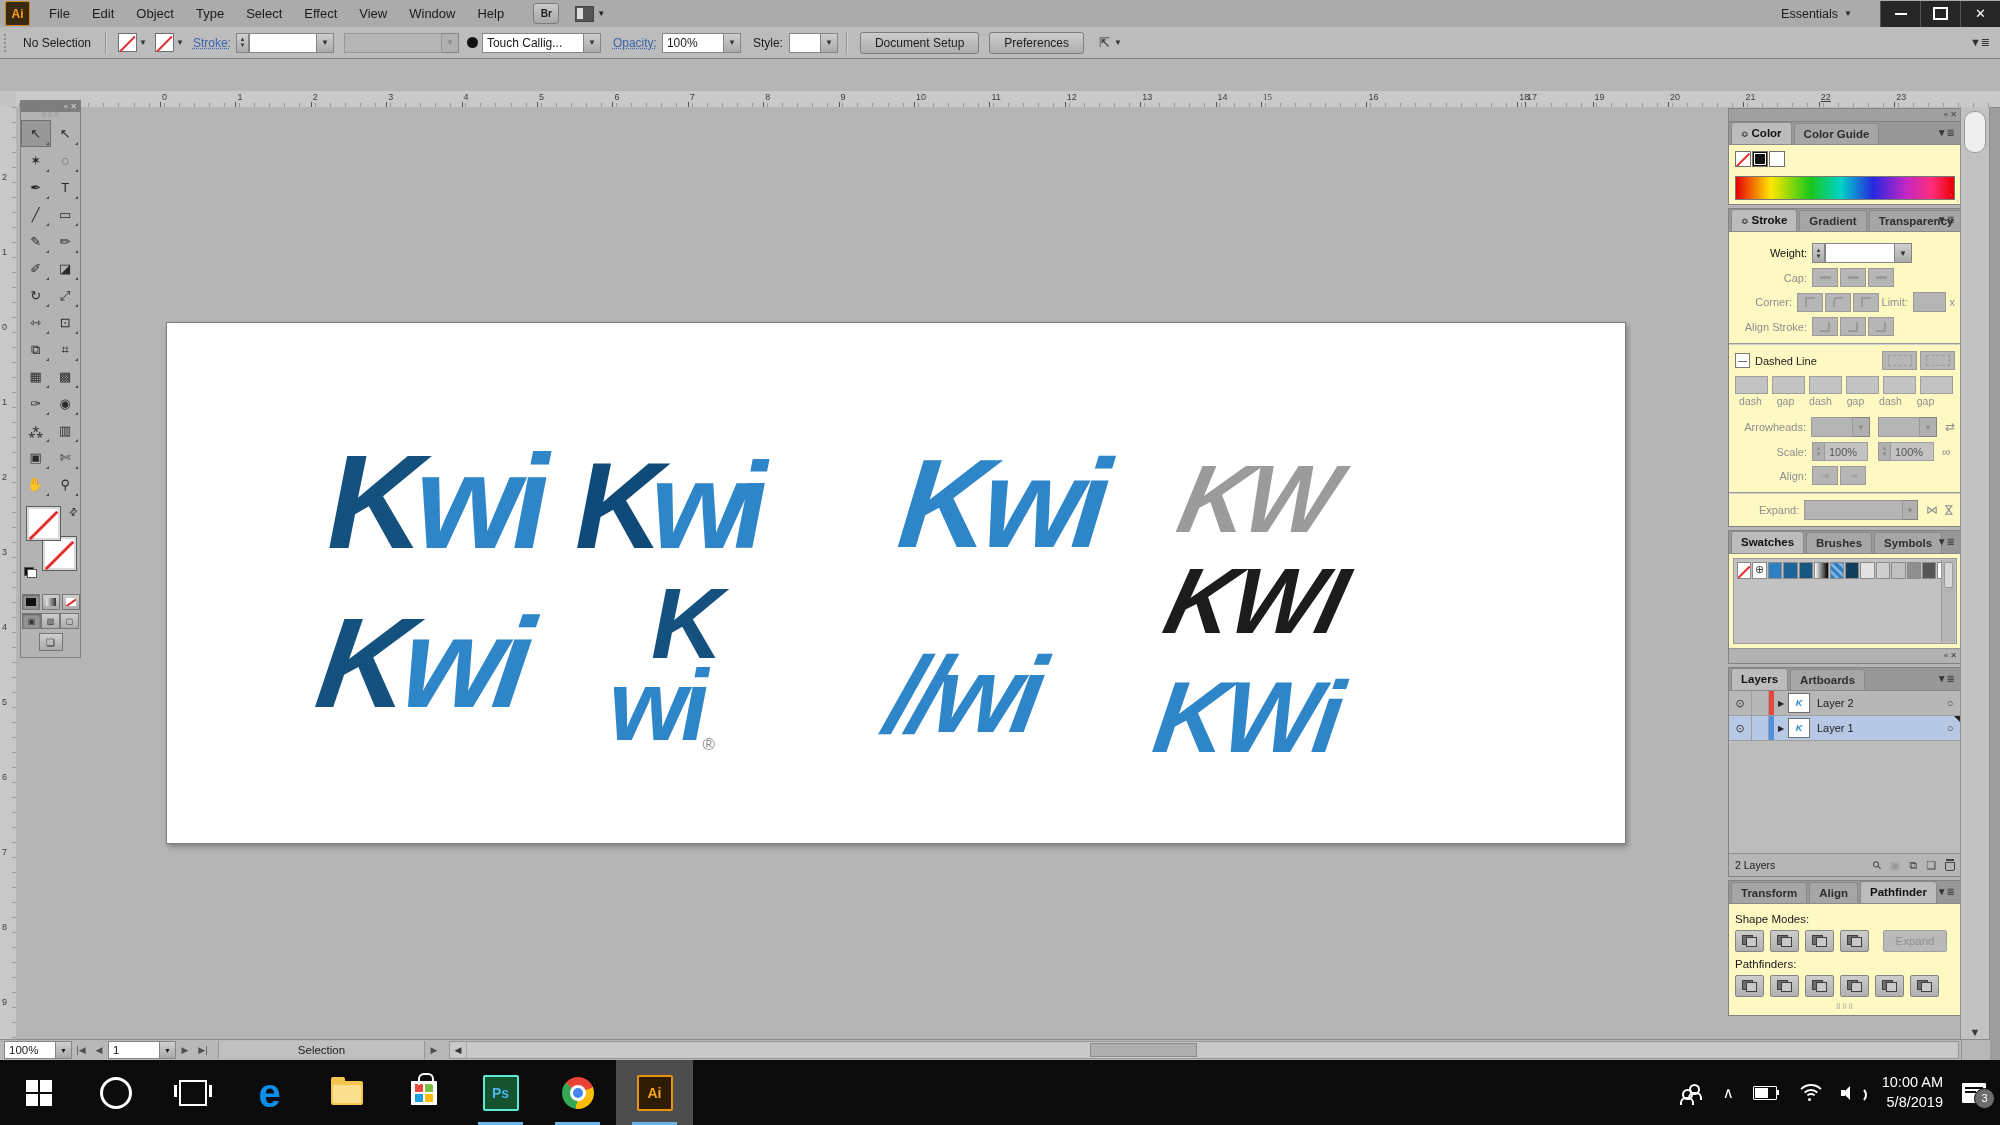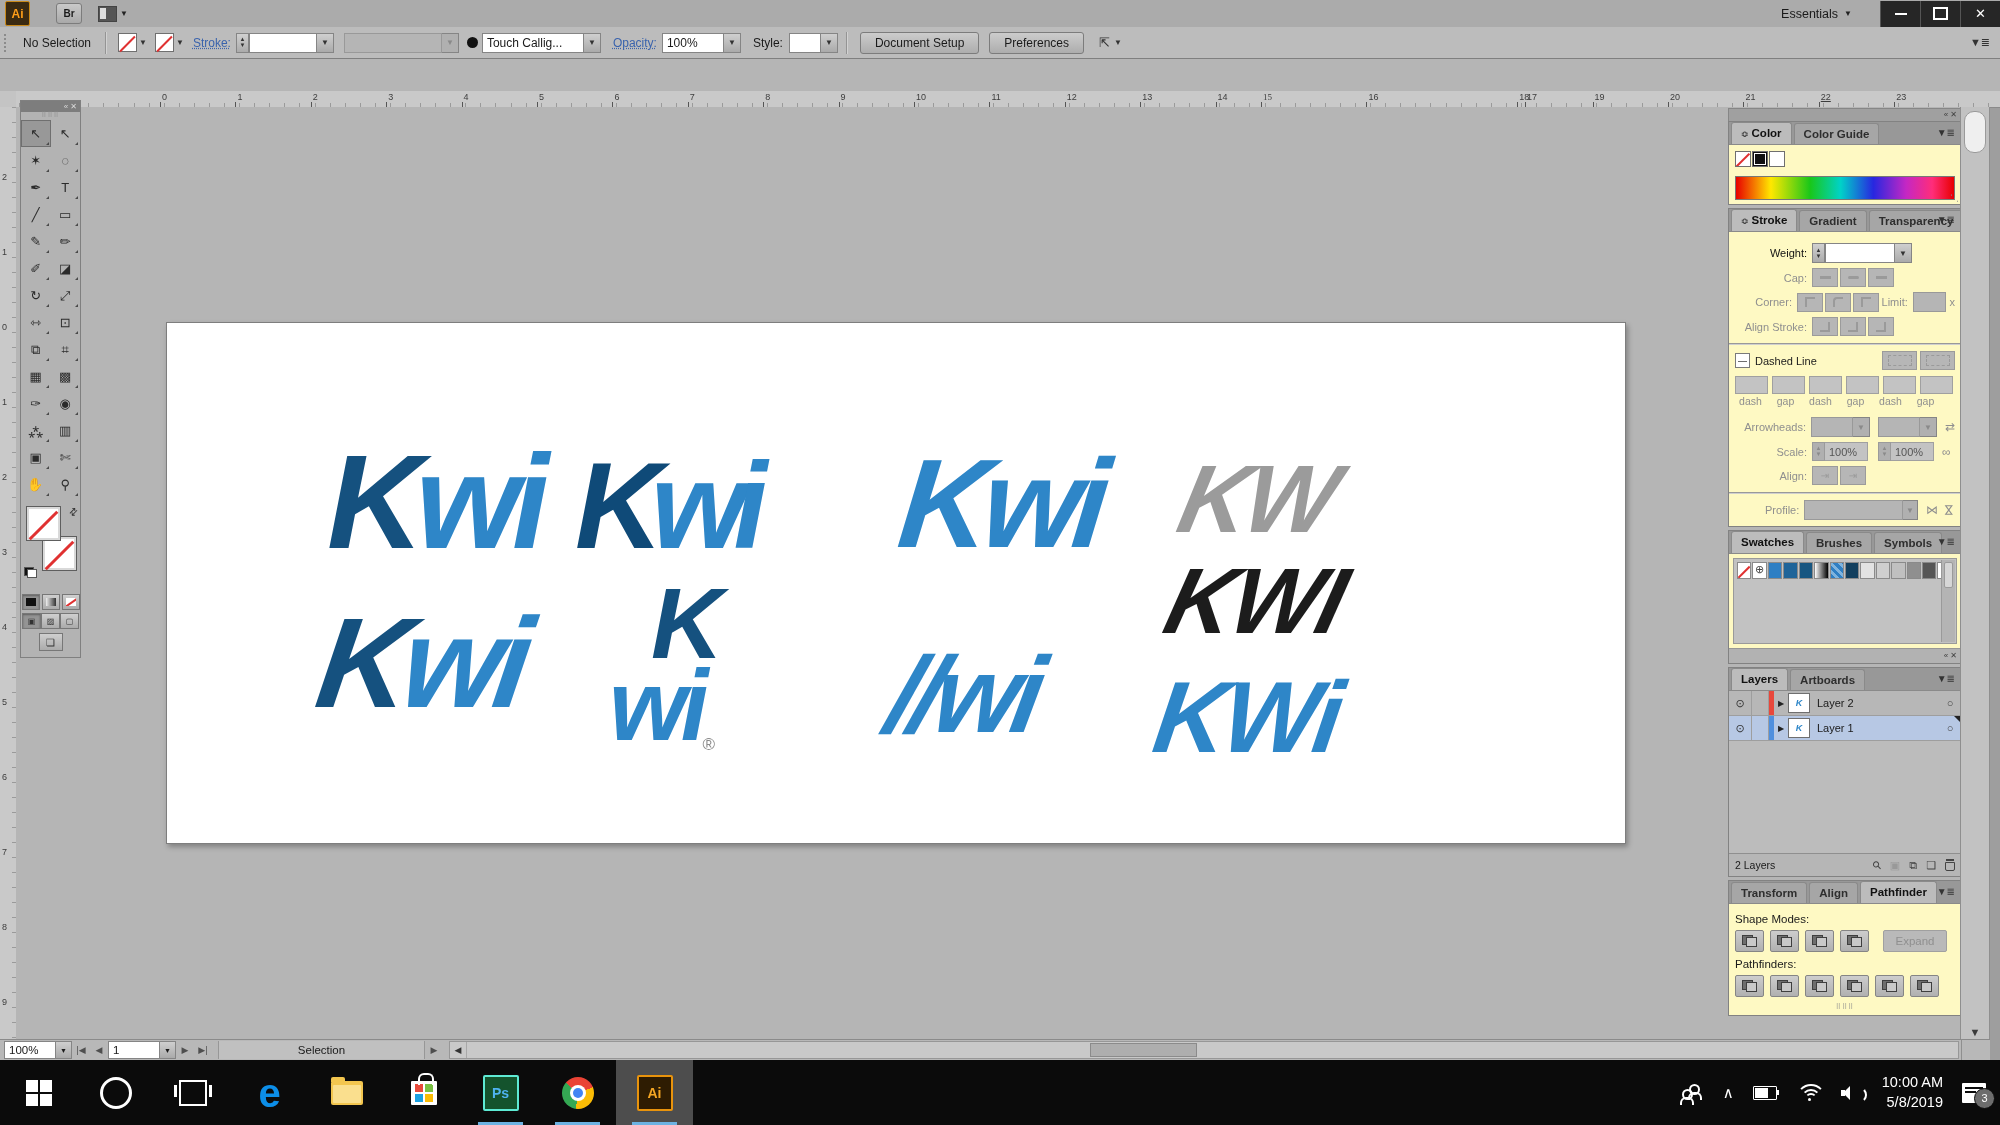--- a/index.html
+++ b/index.html
@@ -255,20 +255,21 @@
   .people b:nth-child(3){left:0px;top:13px;}
   .people b:nth-child(4){right:2px;top:8px;}
 </style>
 </head>
 <body>
 
 <div class="screen">
 
   <div class="titlebar">
     <div class="ai-applogo">Ai</div>
+    <div id="menu"><span class="menu-item">File</span><span class="menu-item">Edit</span><span class="menu-item">Object</span><span class="menu-item">Type</span><span class="menu-item">Select</span><span class="menu-item">Effect</span><span class="menu-item">View</span><span class="menu-item">Window</span><span class="menu-item">Help</span></div>
     <div class="br-btn">Br</div>
     <div class="ws-switch">
         <span class="ws-ico"></span>
         <span class="caret">▼</span>
       </div>
     <div class="title-right">
       <span class="ws-name">Essentials</span>
       <span class="caret">▼</span>
       <div class="winbtns">
         <div class="winbtn">
@@ -637,21 +638,21 @@
           </div>
           <div class="srow">
             <span class="slabel">Align:</span>
             <span class="sgroup">
               <span class="sbtn" style="color:#9a9a9a;font-size:10px">⇥</span>
               <span class="sbtn" style="color:#9a9a9a;font-size:10px">⇥</span>
             </span>
           </div>
           <div class="hr"></div>
           <div class="srow" style="margin-bottom:2px">
-            <span class="slabel">Profile:</span>
+            <span class="slabel">Expand:</span>
             <span class="field-dis" style="width:108px"></span>
             <span class="combo-btn dd" style="background:#b0b0b0;color:#8a8a8a">▼</span>
             <span class="icon-dis">⋈</span>
             <span class="icon-dis" style="display:inline-block;transform:rotate(90deg);margin-left:5px">⋈</span>
           </div>
         </div>
       </div>
 
       <div class="panel">
         <div class="tabrow">

